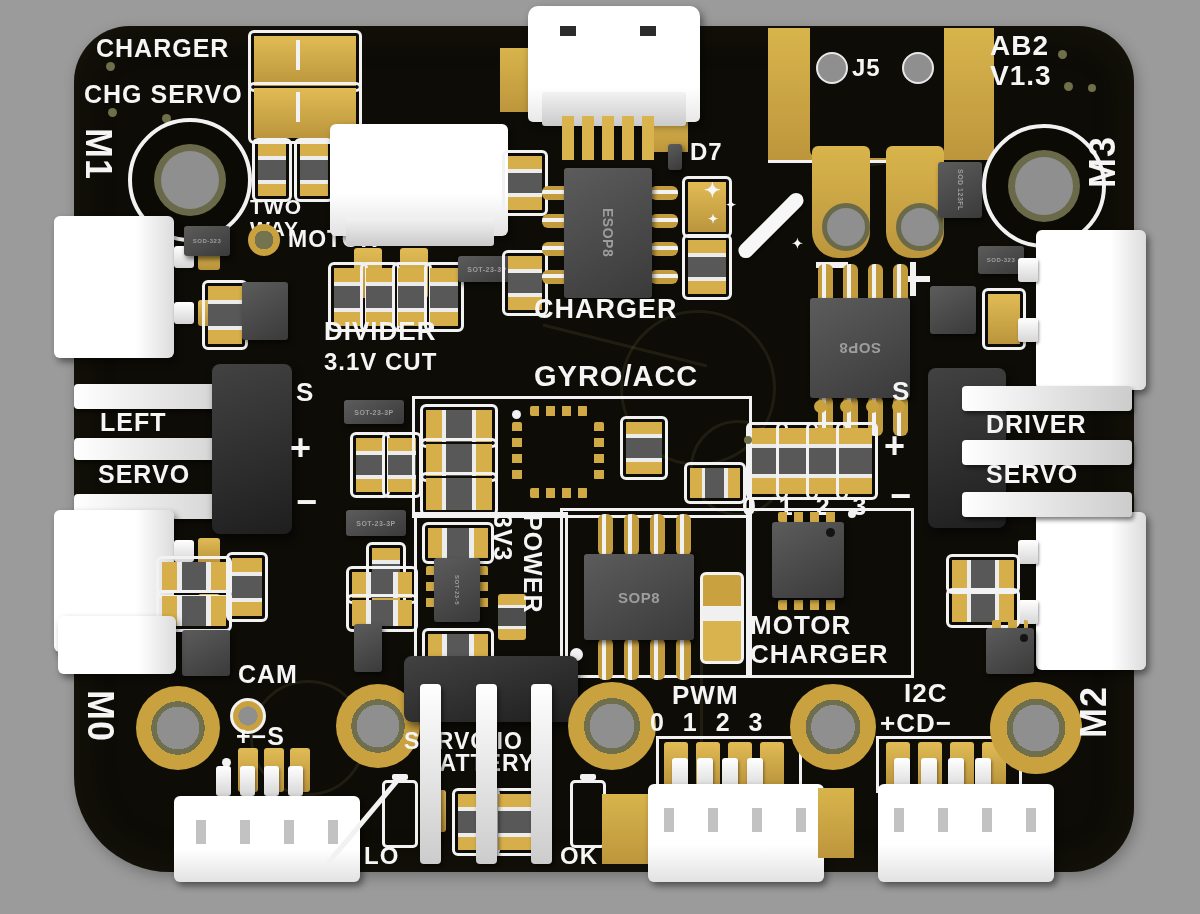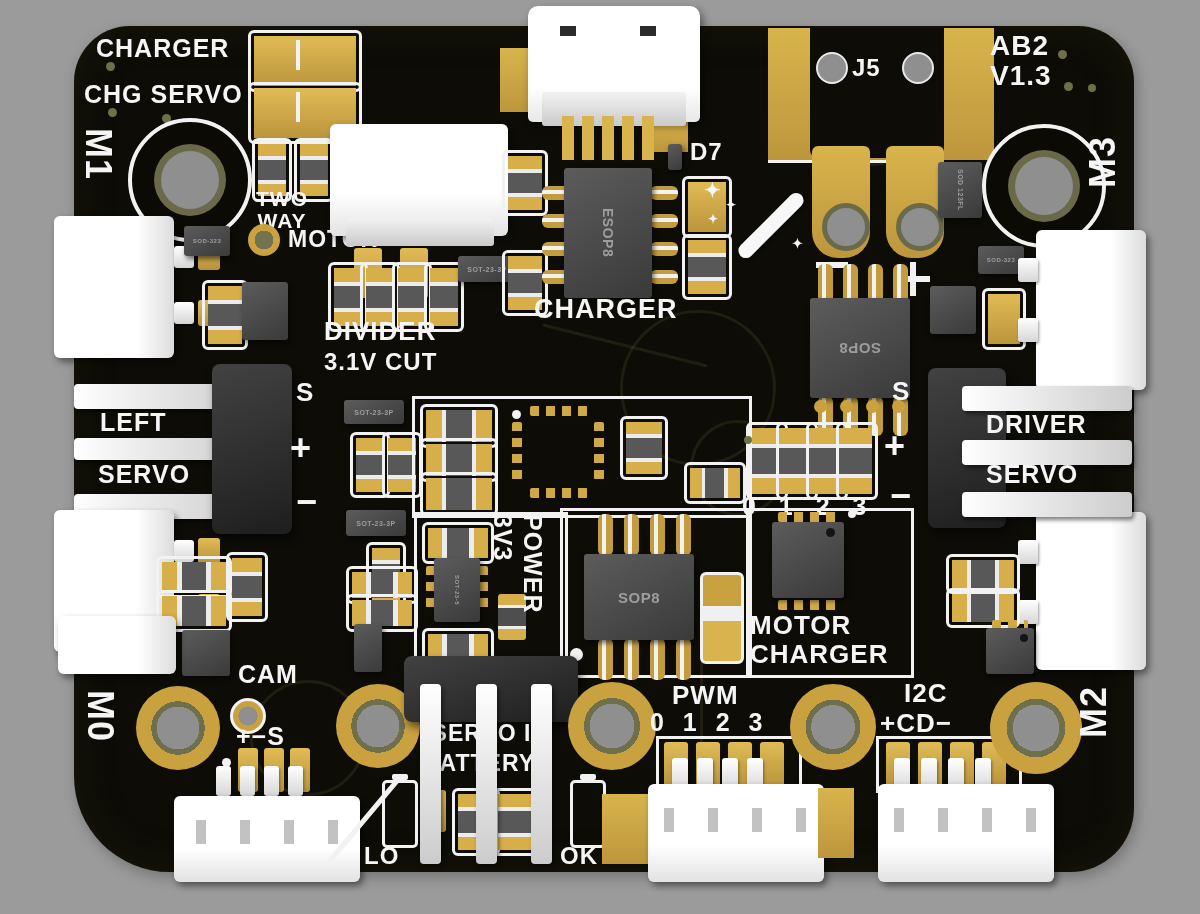--- a/index.html
+++ b/index.html
@@ -5,21 +5,21 @@
   html,body{margin:0;padding:0;background:#9b9b9b;}
   #stage{position:relative;width:1200px;height:914px;background:#9b9b9b;overflow:hidden;
          font-family:"Liberation Sans",sans-serif;}
   
   .board{position:absolute;left:74px;top:26px;width:1060px;height:846px;background:#0d0c07;
          border-radius:56px 56px 64px 96px;box-shadow:inset 0 0 40px rgba(60,55,20,.25), 3px 5px 14px rgba(0,0,0,.25);}
   
   .silk{position:absolute;color:#f5f5f5;font-weight:700;white-space:nowrap;line-height:1;letter-spacing:1px;}
   .vtext{writing-mode:vertical-rl;}
   .vtext-up{writing-mode:vertical-rl;transform:rotate(180deg);}
-  .ctr{text-align:center;}
+  .ctr{text-align:left;margin-top:8px;}
   
   .box{position:absolute;border:3px solid #f2f2f2;background:transparent;}
   .bracket{position:absolute;border:3px solid #f2f2f2;border-bottom:none;}
   .sline{position:absolute;background:#f2f2f2;}
   
   .pad{position:absolute;background:linear-gradient(180deg,#e0bb55,#b8923a);border-radius:3px;}
   .cmp-o{position:absolute;border:3px solid #f2f2f2;border-radius:6px;padding:3px;
          background-origin:content-box;background-clip:content-box;}
   .res-h-o{background-image:linear-gradient(90deg,#d6af4a 0 24%,#ececec 24% 31%,#585858 31% 69%,#ececec 69% 76%,#d6af4a 76%);}
   .res-v-o{background-image:linear-gradient(180deg,#d6af4a 0 24%,#ececec 24% 31%,#585858 31% 69%,#ececec 69% 76%,#d6af4a 76%);}
@@ -272,20 +272,21 @@
   <div class="cmp-o res-v-o" style="left:350px;top:432px;width:28px;height:54px;"></div>
   <div class="cmp-o res-v-o" style="left:382px;top:432px;width:28px;height:54px;"></div>
   <div class="chip" style="left:346px;top:510px;width:60px;height:26px;">
     <span class="chip-label" style="font-size:7px;">SOT-23-3P</span>
   </div>
   <div class="cmp-o res-v-o" style="left:366px;top:542px;width:28px;height:52px;"></div>
   <div class="cmp-o res-h-o" style="left:346px;top:566px;width:60px;height:26px;"></div>
   <div class="cmp-o res-h-o" style="left:346px;top:594px;width:60px;height:26px;"></div>
   <div class="chip" style="left:354px;top:624px;width:28px;height:48px;"></div>
 
+  <div class="silk" style="left:534px;top:362px;font-size:29px;">GYRO/ACC</div>
   <div class="box" style="left:412px;top:396px;width:334px;height:116px;"></div>
   <div class="cmp-o res-h-o" style="left:420px;top:404px;width:66px;height:32px;"></div>
   <div class="cmp-o res-h-o" style="left:420px;top:438px;width:66px;height:32px;"></div>
   <div class="cmp-o res-h-o" style="left:420px;top:472px;width:66px;height:32px;"></div>
   <div class="wdot" style="left:512px;top:410px;width:9px;height:9px;"></div>
   <div class="stubs-h" style="left:530px;top:406px;width:58px;height:10px;"></div>
   <div class="stubs-h" style="left:530px;top:488px;width:58px;height:10px;"></div>
   <div class="stubs-v" style="left:512px;top:422px;width:10px;height:58px;"></div>
   <div class="stubs-v" style="left:594px;top:422px;width:10px;height:58px;"></div>
   <div class="cmp-o res-v-o" style="left:620px;top:416px;width:36px;height:52px;"></div>

